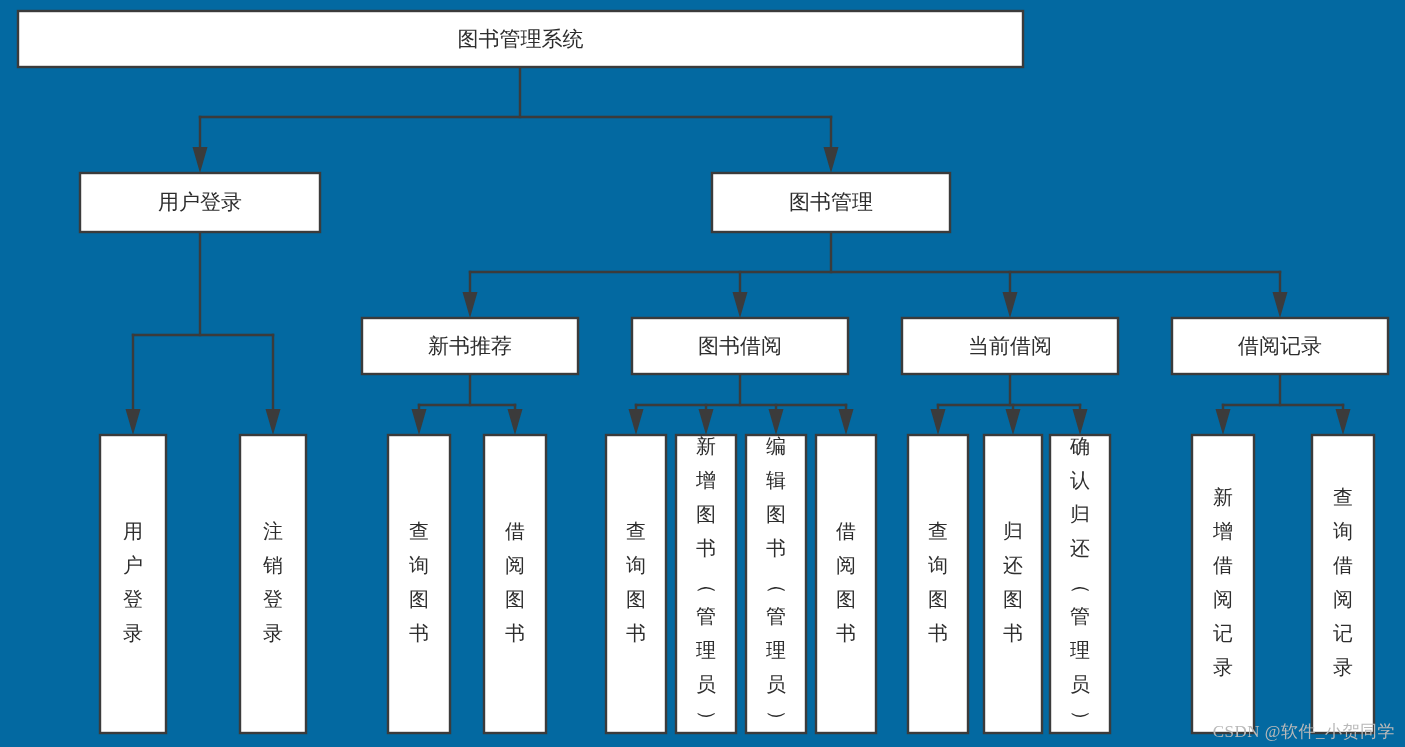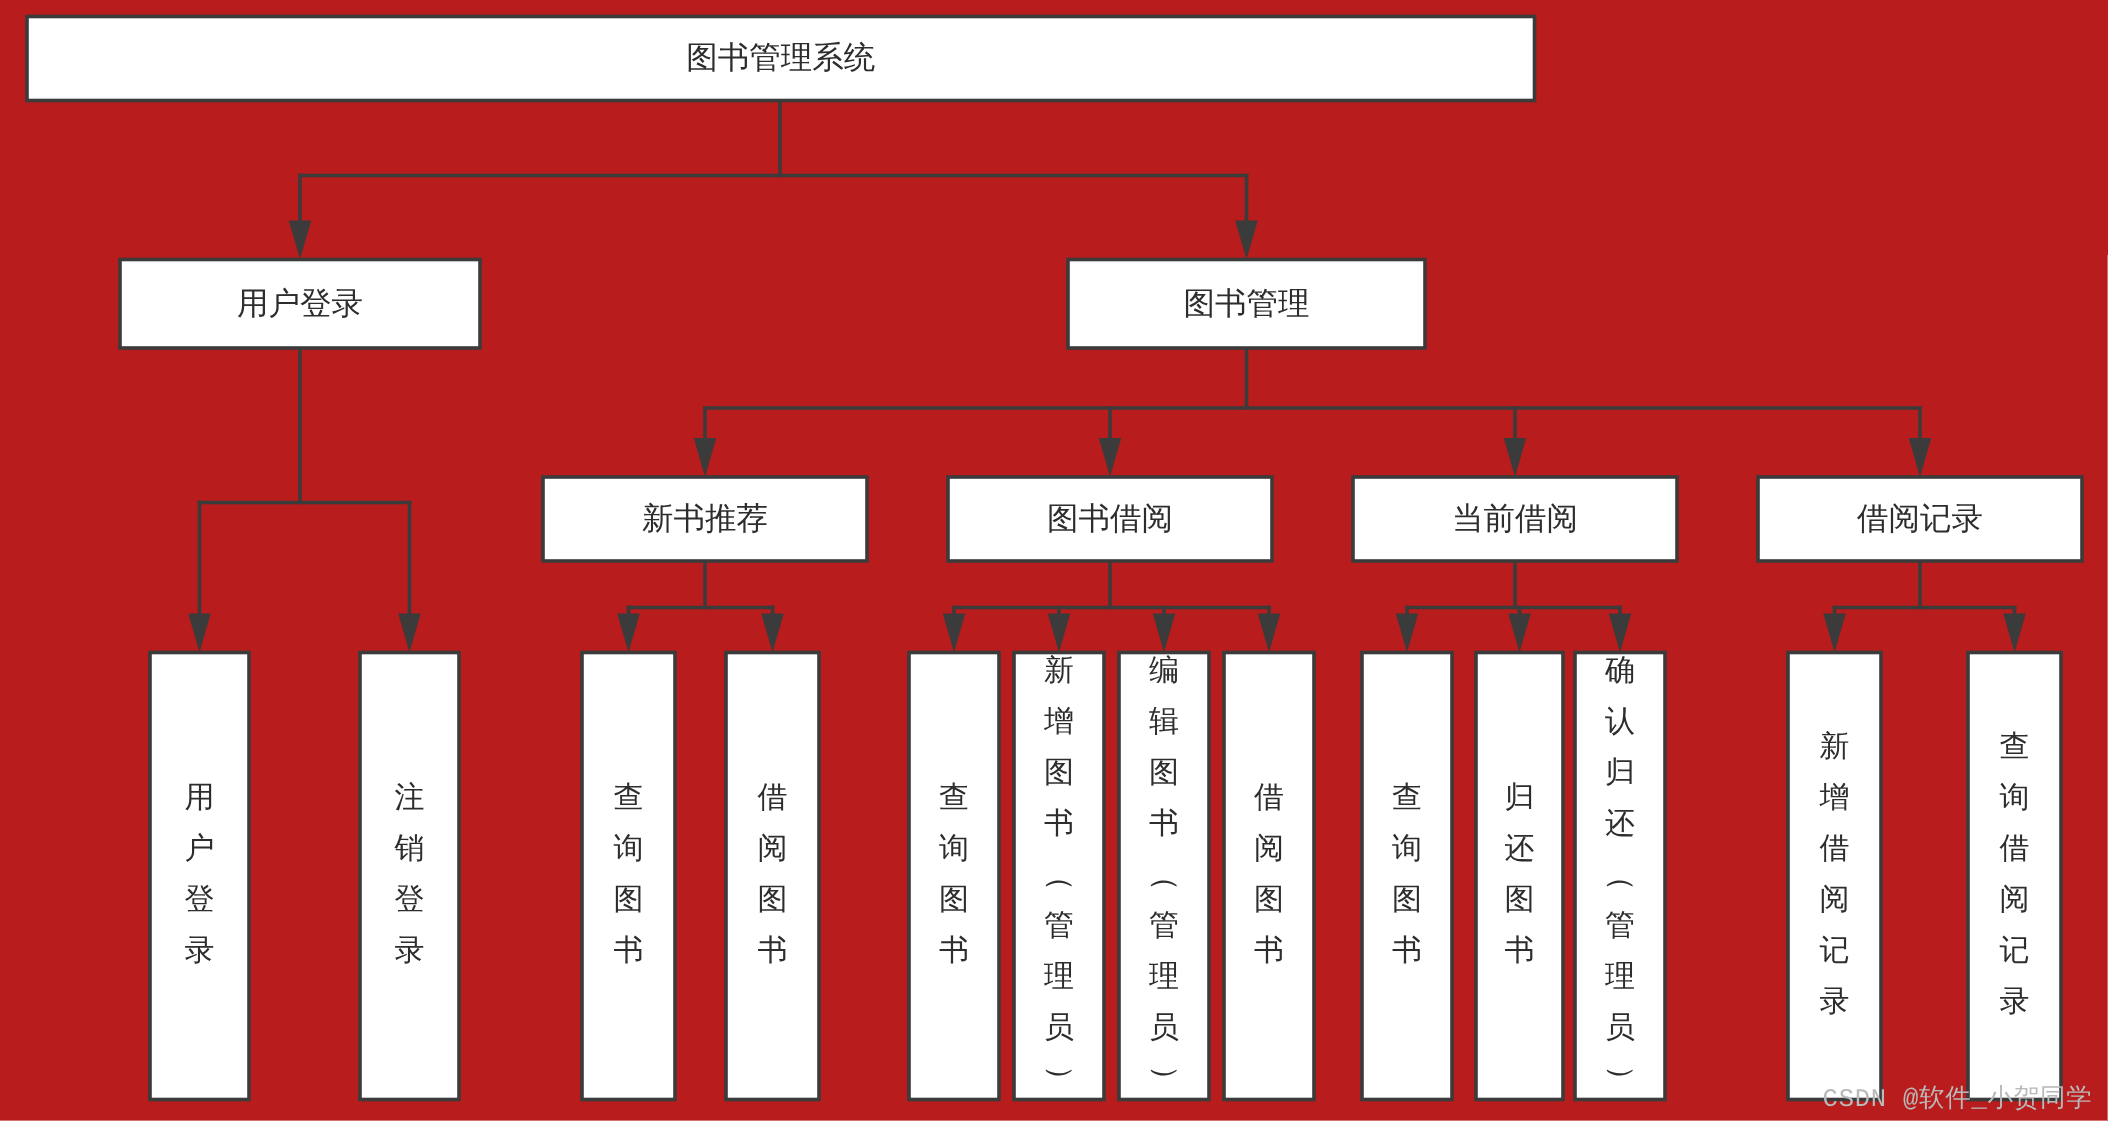--- a/index.html
+++ b/index.html
@@ -12,21 +12,21 @@
     width: 1405px;
     height: 747px;
     font-family: "Liberation Sans", "DejaVu Sans", sans-serif;
     overflow: hidden;
     position: relative;
   }
   #diagram-root {
     position: relative;
     width: 1405px;
     height: 747px;
-    background: #b91c1c;
+    background: #0369a1;
   }
   svg#tree-svg {
     position: absolute;
     left: 0;
     top: 0;
     width: 1405px;
     height: 747px;
     display: block;
   }
   .node-box {
@@ -54,21 +54,21 @@
   }
   .node-label.vertical {
     font-size: 20px;
   }
   .watermark {
     position: absolute;
     right: 10px;
     bottom: 4px;
     color: #b9b9b9;
     font-size: 17px;
-    font-family: Liberation Mono, monospace;
+    font-family: Liberation Serif, serif;
     letter-spacing: 0.5px;
     user-select: none;
     pointer-events: none;
   }
 </style>
 </head>
 <body>
 
 <div id="diagram-root">
 

